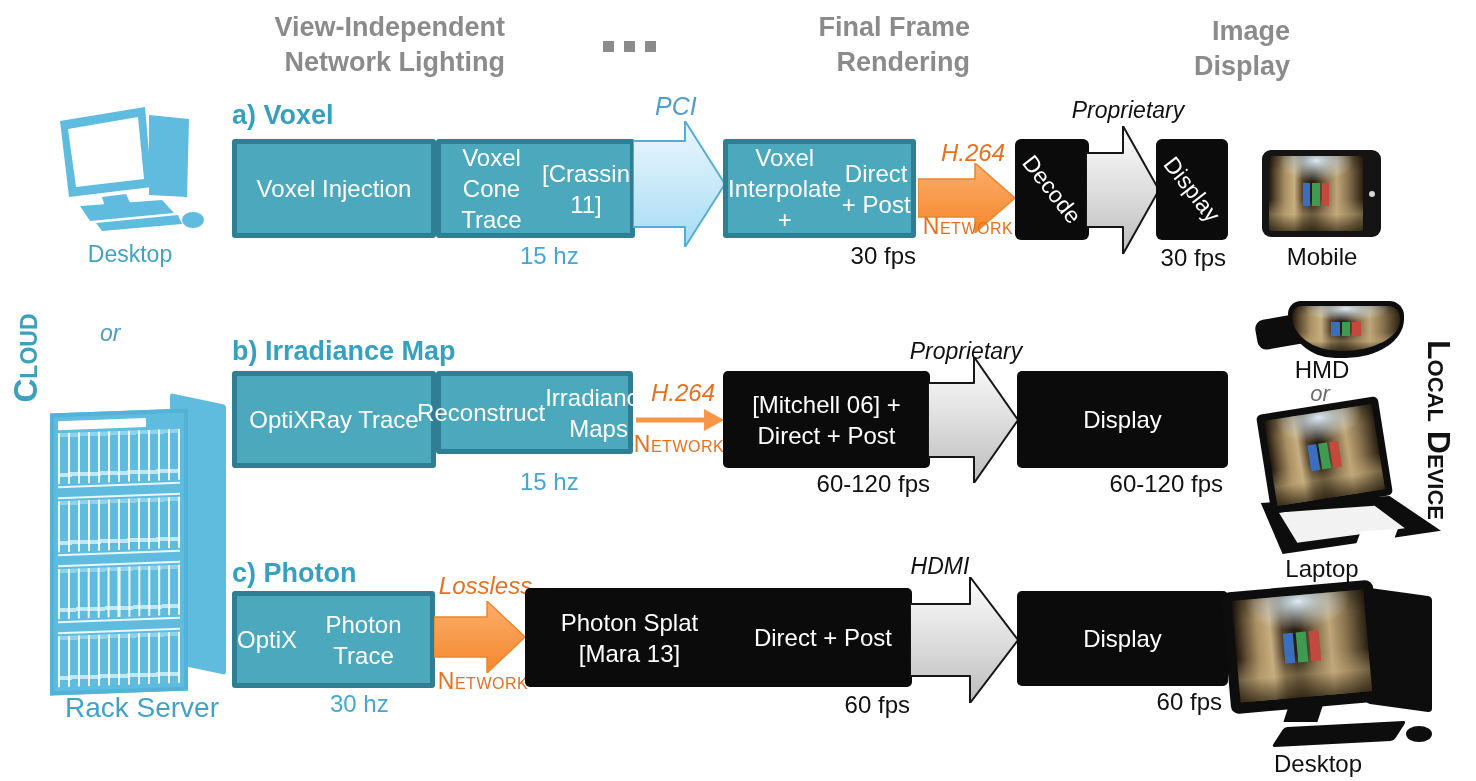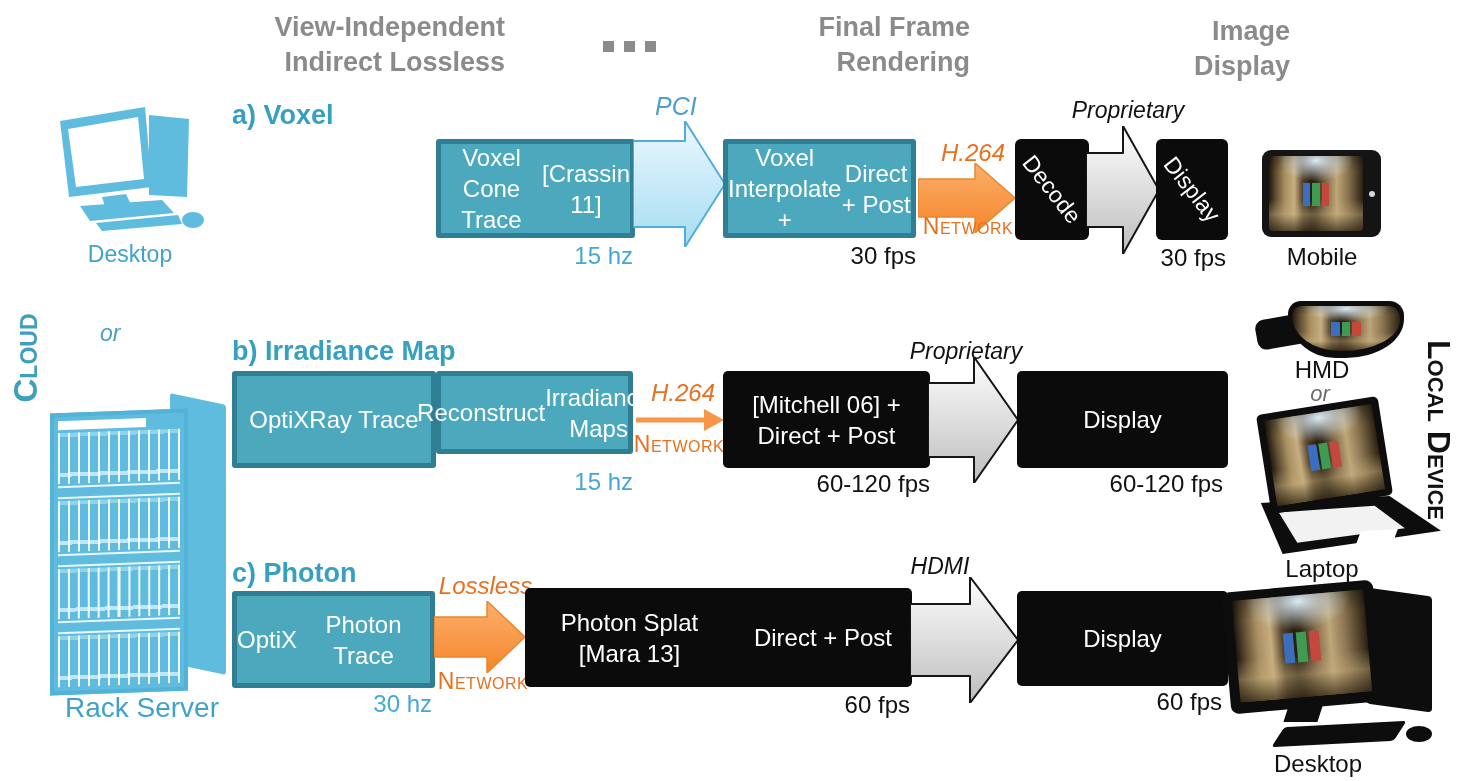--- a/index.html
+++ b/index.html
@@ -6,21 +6,21 @@
   #canvas{position:relative;width:1476px;height:781px;background:#fff;overflow:hidden;
           font-family:"Liberation Sans", sans-serif;}
   .t{position:absolute}
   .hdr{color:#8B8B8B;font-weight:bold;font-size:27px;line-height:35px;text-align:right}
   .thead{color:#35A0C0;font-weight:bold;font-size:27px}
   .tealbox{background:#4BA8BD;border:5px solid #2F7E94;border-radius:3px;color:#fff;
            display:flex;flex-direction:row;align-items:center;justify-content:center;
            text-align:center;font-size:24px;line-height:31px;box-sizing:border-box}
   .blackbox{background:#0B0B0B;border-radius:6px;color:#fff;display:flex;flex-direction:column;
             align-items:center;justify-content:center;text-align:center;font-size:24px;line-height:31px}
-  .rate{color:#45A7D6;font-size:24px;text-align:right}
+  .rate{color:#45A7D6;font-size:24px;text-align:left}
   .fps{color:#111;font-size:24px;text-align:right}
   .codec{color:#E8701E;font-style:italic;font-size:24px;text-align:center}
   .net{color:#E8701E;font-variant:small-caps;font-size:23px;letter-spacing:.5px;text-align:center}
   .lnk{color:#111;font-style:italic;font-size:23px;text-align:center}
   .bus{color:#4E9FCC;font-style:italic;font-size:25px}
   .devlabel{color:#111;font-size:24px;text-align:center}
   .bluelabel{color:#3FA3C8;font-size:23px;text-align:center}
   .or-teal{color:#4AA0C0;font-style:italic;font-size:23px}
   .or-gray{color:#6e6e6e;font-style:italic;font-size:22px}
   .vlabel{font-weight:bold;font-variant:small-caps;text-align:center;white-space:nowrap}
@@ -97,21 +97,21 @@
       </linearGradient>
       <linearGradient id="gGray" x1="0" y1="0" x2="0" y2="1">
         <stop offset="0" stop-color="#FEFEFE"></stop>
           <stop offset="1" stop-color="#BDBDBD"></stop>
       </linearGradient>
     </defs>
   </svg>
 
   <div class="t hdr" style="left:205px;top:10px;width:300px">
     <div>View-Independent</div>
-    <div>Indirect Lossless</div>
+    <div>Network Lighting</div>
   </div>
   <div class="t dots" style="left:598px;top:38px"><i></i><i></i><i></i></div>
   <div class="t hdr" style="left:700px;top:10px;width:270px">
     <div>Final Frame</div>
     <div>Rendering</div>
   </div>
   <div class="t hdr" style="left:1040px;top:14px;width:250px">
     <div>Image</div>
     <div>Display</div>
   </div>
@@ -143,20 +143,23 @@
         <div class="sep"></div>
       <div class="blades"></div>
         <div class="sep"></div>
       <div class="blades"></div>
     </div>
   </div>
   <div class="t bluelabel" style="left:52px;top:692px;width:180px;font-size:28px">Rack Server</div>
 
   <div class="t thead" style="left:232px;top:100px">a) Voxel</div>
 
+  <div class="t tealbox" style="left:232px;top:139px;width:204px;height:99px">
+    <span>Voxel Injection</span>
+  </div>
   <div class="t tealbox" style="left:436px;top:139px;width:199px;height:99px">
     <span>Voxel Cone Trace</span>
     <span>[Crassin 11]</span>
   </div>
   <div class="t rate" style="left:520px;top:242px;width:113px">15 hz</div>
 
   <div class="t bus" style="left:655px;top:92px">PCI</div>
   <svg class="t" style="left:633px;top:121px" width="92" height="126" viewBox="0 0 92 126">
     <polygon points="0,20 52,20 52,0 92,63 52,126 52,106 0,106" fill="url(#gBlue)" stroke="#54ACD8" stroke-width="2" stroke-linejoin="round"></polygon>
   </svg>

